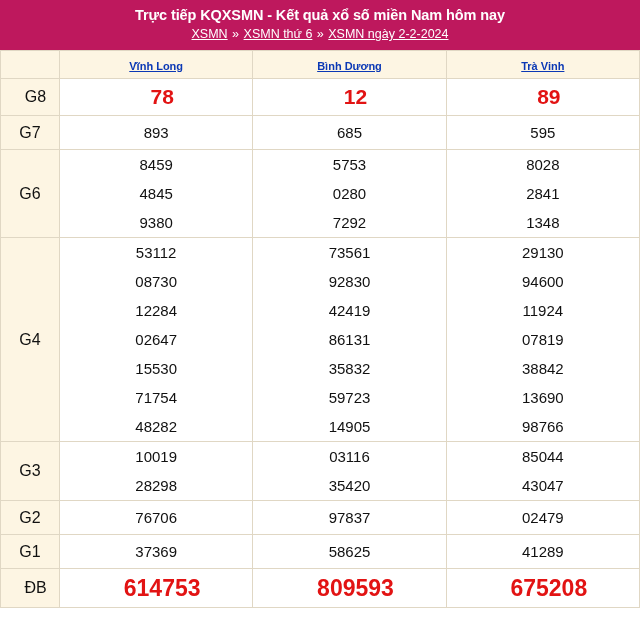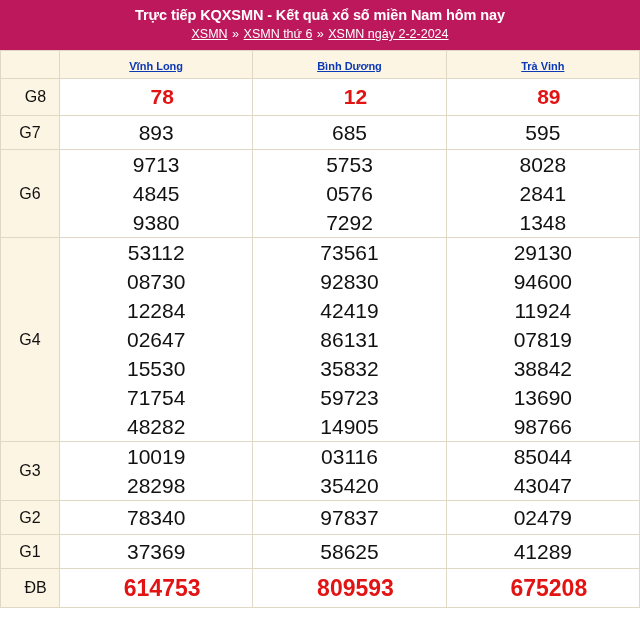--- a/index.html
+++ b/index.html
@@ -73,21 +73,21 @@
     font-size: 11px;
     font-weight: bold;
   }
   .prize-cell {
     padding: 0;
     border-radius: 13px;
   }
   .num {
     line-height: 29px;
     height: 29px;
-    font-size: 21px;
+    font-size: 15px;
     color: #111111;
   }
   .row-g8 .num {
     color: #e21313;
     font-weight: bold;
     font-size: 21px;
     line-height: 34px;
     height: 34px;
   }
   .row-db .num {
@@ -158,27 +158,27 @@
             <div class="num">685</div>
           </td>
       <td class="prize-cell">
             <div class="num">595</div>
           </td>
     </tr>
 
     <tr class="row-g6">
       <td class="col-label lbl">G6</td>
       <td class="prize-cell">
-        <div class="num">9713</div>
+        <div class="num">8459</div>
         <div class="num">4845</div>
         <div class="num">9380</div>
       </td>
       <td class="prize-cell">
         <div class="num">5753</div>
-        <div class="num">0576</div>
+        <div class="num">0280</div>
         <div class="num">7292</div>
       </td>
       <td class="prize-cell">
         <div class="num">8028</div>
         <div class="num">2841</div>
         <div class="num">1348</div>
       </td>
     </tr>
 
 
@@ -225,21 +225,21 @@
       </td>
       <td class="prize-cell">
         <div class="num">85044</div>
         <div class="num">43047</div>
       </td>
     </tr>
 
     <tr class="row-g2">
       <td class="col-label lbl">G2</td>
       <td class="prize-cell">
-            <div class="num">78340</div>
+            <div class="num">76706</div>
           </td>
       <td class="prize-cell">
             <div class="num">97837</div>
           </td>
       <td class="prize-cell">
             <div class="num">02479</div>
           </td>
     </tr>
 
     <tr class="row-g1">

